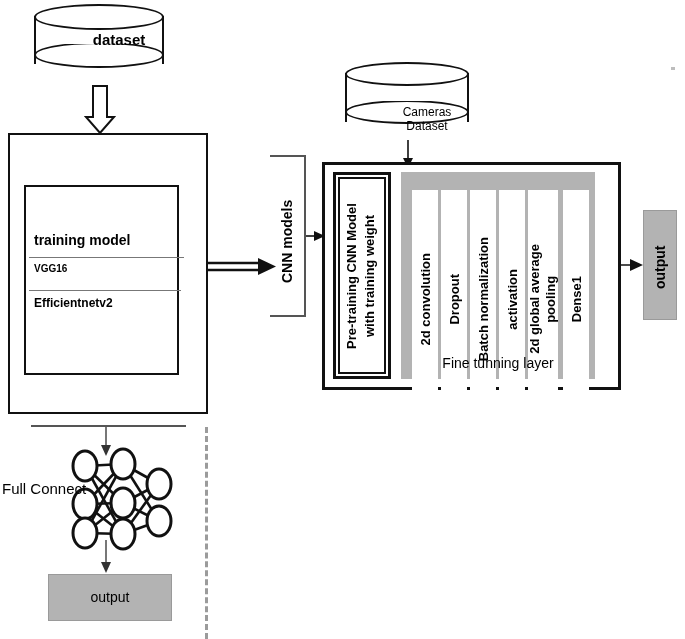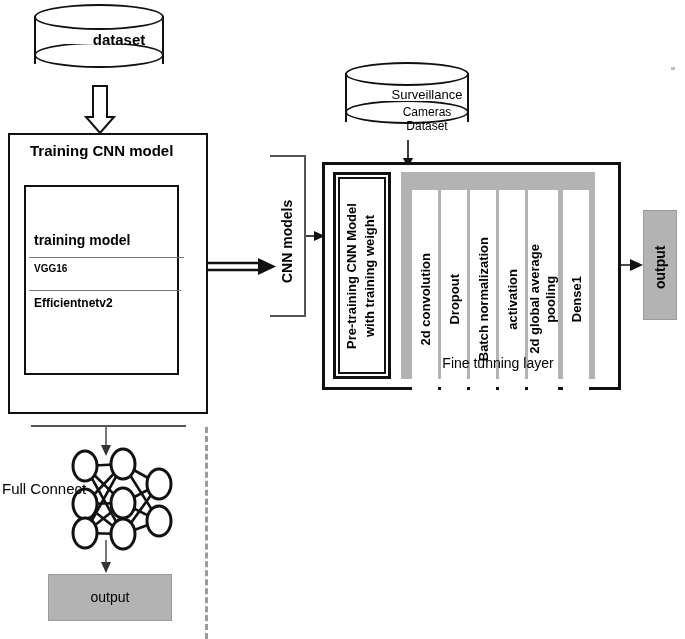--- a/index.html
+++ b/index.html
@@ -192,21 +192,20 @@
       <ellipse cx="85" cy="533" rx="12" ry="15"></ellipse>
       <ellipse cx="123" cy="464" rx="12" ry="15"></ellipse>
       <ellipse cx="123" cy="503" rx="12" ry="15"></ellipse>
       <ellipse cx="123" cy="534" rx="12" ry="15"></ellipse>
       <ellipse cx="159" cy="484" rx="12" ry="15"></ellipse>
       <ellipse cx="159" cy="521" rx="12" ry="15"></ellipse>
     </g>
   </svg>
 
   <div class="abs boxline" style="left:8px; top:133px; width:200px; height:281px;"></div>
-  <div class="abs lbl" style="left:30px; top:142px; font-size:15px;">Training CNN model</div>
 
   <div class="abs boxline" style="left:24px; top:185px; width:155px; height:190px;"></div>
 
   <div class="abs lbl" style="left:34px; top:232px; font-size:14px;">training model</div>
   <div class="abs" style="left:29px; top:257px; width:155px; height:1px; background:#777;"></div>
 
   <div class="abs lbl" style="left:34px; top:263px; font-size:10px;">VGG16</div>
   <div class="abs" style="left:29px; top:290px; width:152px; height:1px; background:#777;"></div>
 
   <div class="abs lbl" style="left:34px; top:297px; font-size:12px;">Efficientnetv2</div>
@@ -223,21 +222,20 @@
   <div class="abs" style="left:270px; top:155px; width:36px; height:162px;
               border:2px solid #555; border-left:none; background:transparent;
               box-sizing:border-box;"></div>
   <div class="abs vtext" style="left:279px; top:196px; height:90px; font-size:14px; font-weight:bold;">CNN models</div>
 
   <div class="cyl" style="left:345px; top:62px; width:124px; height:72px;">
     <div class="body" style="top:11px; height:49px;"></div>
     <div class="bottom" style="top:38px; height:24px;"></div>
     <div class="capmask" style="top:13px; height:26px;"></div>
     <div class="top" style="top:0px; height:24px;"></div>
-    <div class="cyl-label" style="top:25px; font-size:13px; font-weight:normal;">Surveillance</div>
     <div class="cyl-label" style="top:43px; font-size:12px; font-weight:normal;">Cameras Dataset</div>
   </div>
 
   <div class="abs boxline-thick" style="left:322px; top:162px; width:299px; height:228px;"></div>
 
   <div class="abs boxline-thick" style="left:333px; top:172px; width:58px; height:207px;"></div>
   <div class="abs boxline" style="left:338px; top:177px; width:48px; height:197px;"></div>
   <div class="abs vtext" style="left:344px; top:192px; height:168px; font-size:13px;">Pre-training CNN Model</div>
   <div class="abs vtext" style="left:362px; top:192px; height:168px; font-size:13px;">with training weight</div>
 

